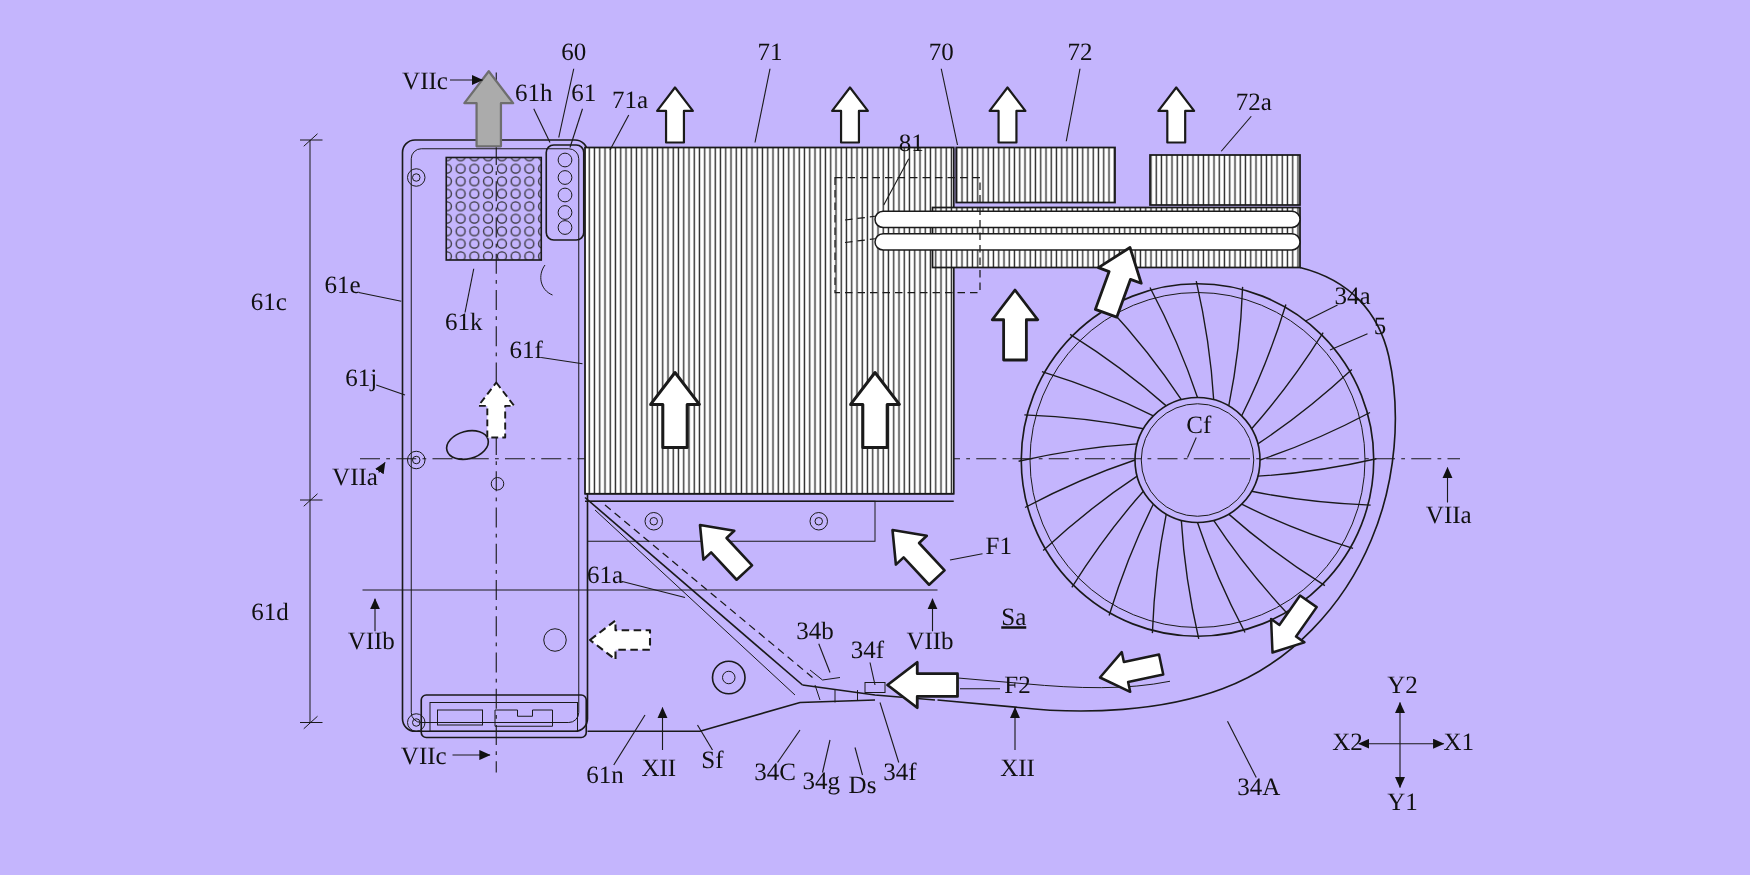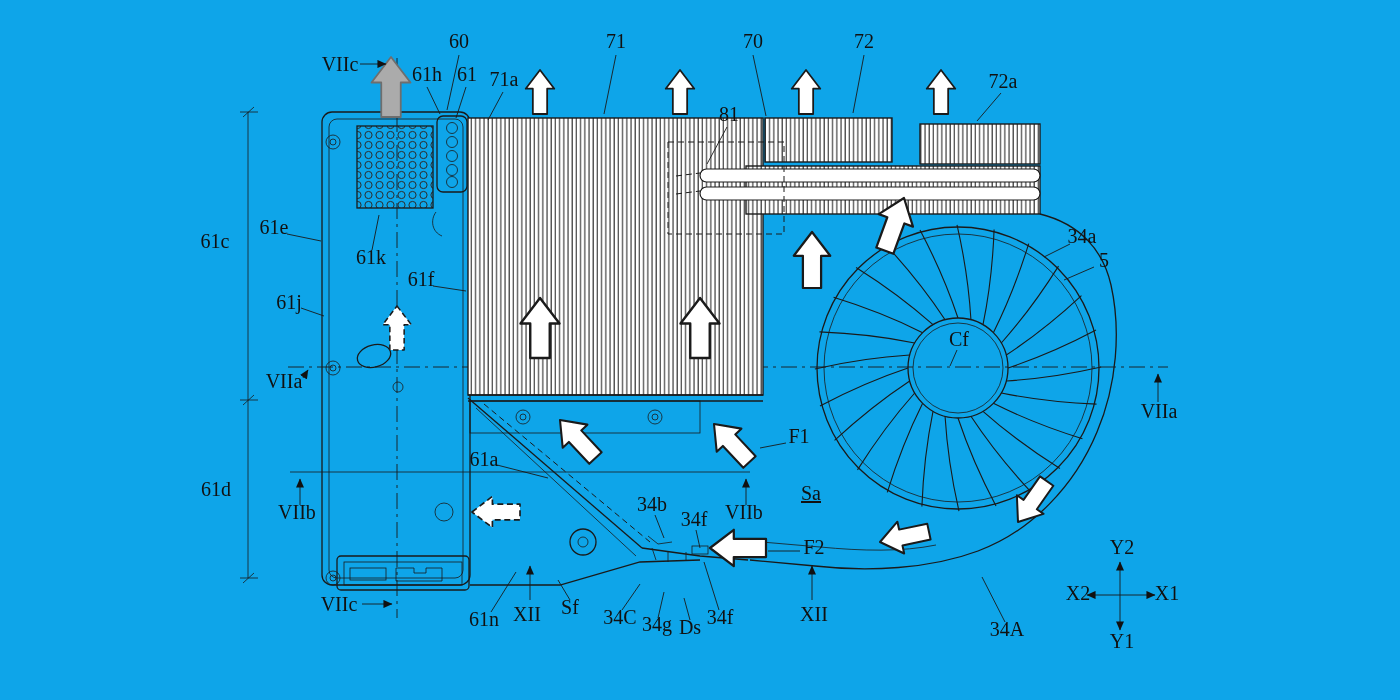--- a/index.html
+++ b/index.html
@@ -1,16 +1,16 @@
 <!DOCTYPE html>
 <html><head>
 <meta charset="utf-8">
 <style>
   html,body{margin:0;padding:0;background:#fff;}
-  .stage{width:1400px;height:700px;background:#0ea5e9;position:relative;overflow:hidden;}
+  .stage{width:1400px;height:700px;background:#c4b5fd;position:relative;overflow:hidden;}
   svg{display:block;}
   text{font-family:"Liberation Serif","DejaVu Serif",serif;font-size:20px;fill:#111;}
   .ln{stroke:#1a1a1a;stroke-width:1.3;fill:none;}
   .thin{stroke:#1a1a1a;stroke-width:0.8;fill:none;}
   .leader{stroke:#1a1a1a;stroke-width:0.9;fill:none;}
   .cline{stroke:#1a1a1a;stroke-width:0.9;fill:none;stroke-dasharray:16 5 3 5;}
   .dash{stroke:#1a1a1a;stroke-width:1;fill:none;stroke-dasharray:6 4;}
   .harrow{fill:#fff;stroke:#1a1a1a;stroke-width:1.6;stroke-linejoin:round;}
   .harrow-d{fill:#fff;stroke:#1a1a1a;stroke-width:1.4;stroke-linejoin:round;stroke-dasharray:5 3;}
   .garrow{fill:#ababab;stroke:#6e6e6e;stroke-width:1.2;stroke-linejoin:round;}

